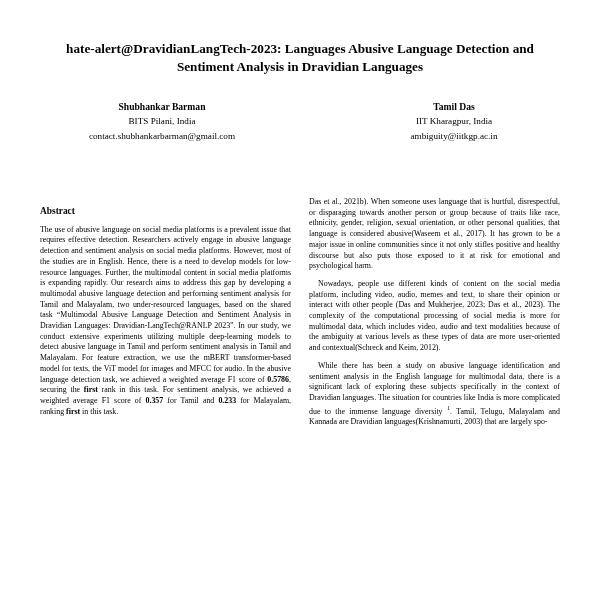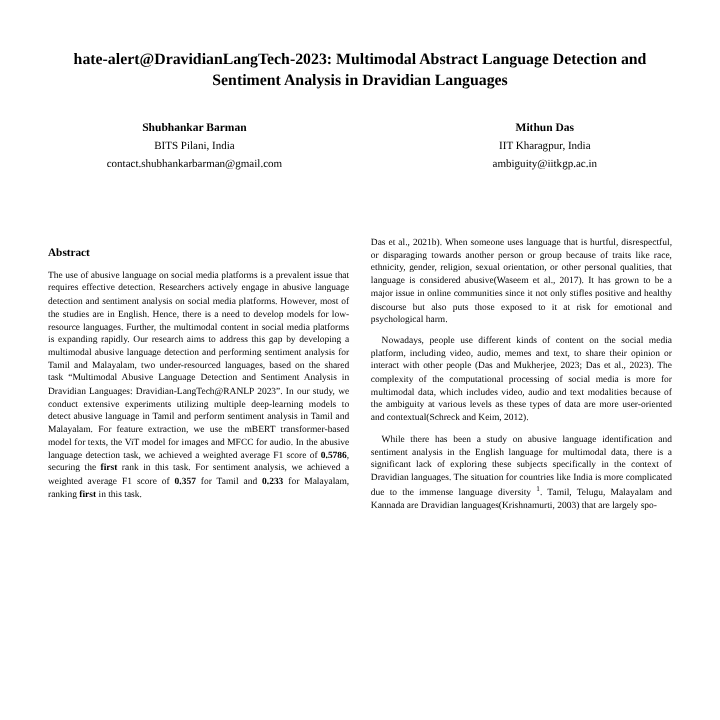--- a/index.html
+++ b/index.html
@@ -86,30 +86,30 @@
   }
   b.bold { font-weight: bold; }
   sup { font-size: 6px; vertical-align: super; }
   .col-left { position: relative; }
 </style>
 </head>
 <body>
 
 <div class="page">
 
-  <div class="title">hate-alert@DravidianLangTech-2023: Multimodal Abstract Language Detection and Sentiment Analysis in Dravidian Languages</div>
+  <div class="title">hate-alert@DravidianLangTech-2023: Languages Abusive Language Detection and Sentiment Analysis in Dravidian Languages</div>
 
   <div class="authors">
     <div class="author-block">
       <div class="author-name">Shubhankar Barman</div>
       <div class="author-aff">BITS Pilani, India</div>
       <div class="author-mail">contact.shubhankarbarman@gmail.com</div>
     </div>
     <div class="author-block">
-      <div class="author-name">Mithun Das</div>
+      <div class="author-name">Tamil Das</div>
       <div class="author-aff">IIT Kharagpur, India</div>
       <div class="author-mail">ambiguity@iitkgp.ac.in</div>
     </div>
   </div>
 
   <div class="columns">
 
     <div class="col col-left">
       <div class="abstract-head">Abstract</div>
       <p class="para noindent">The use of abusive language on social media platforms is a prevalent issue that requires effective detection. Researchers actively engage in abusive language detection and sentiment analysis on social media platforms. However, most of the studies are in English. Hence, there is a need to develop models for low-resource languages. Further, the multimodal content in social media platforms is expanding rapidly. Our research aims to address this gap by developing a multimodal abusive language detection and performing sentiment analysis for Tamil and Malayalam, two under-resourced languages, based on the shared task “Multimodal Abusive Language Detection and Sentiment Analysis in Dravidian Languages: Dravidian-LangTech@RANLP 2023”. In our study, we conduct extensive experiments utilizing multiple deep-learning models to detect abusive language in Tamil and perform sentiment analysis in Tamil and Malayalam. For feature extraction, we use the mBERT transformer-based model for texts, the ViT model for images and MFCC for audio. In the abusive language detection task, we achieved a weighted average F1 score of <b class="bold">0.5786</b>, securing the <b class="bold">first</b> rank in this task. For sentiment analysis, we achieved a weighted average F1 score of <b class="bold">0.357</b> for Tamil and <b class="bold">0.233</b> for Malayalam, ranking <b class="bold">first</b> in this task.</p>

